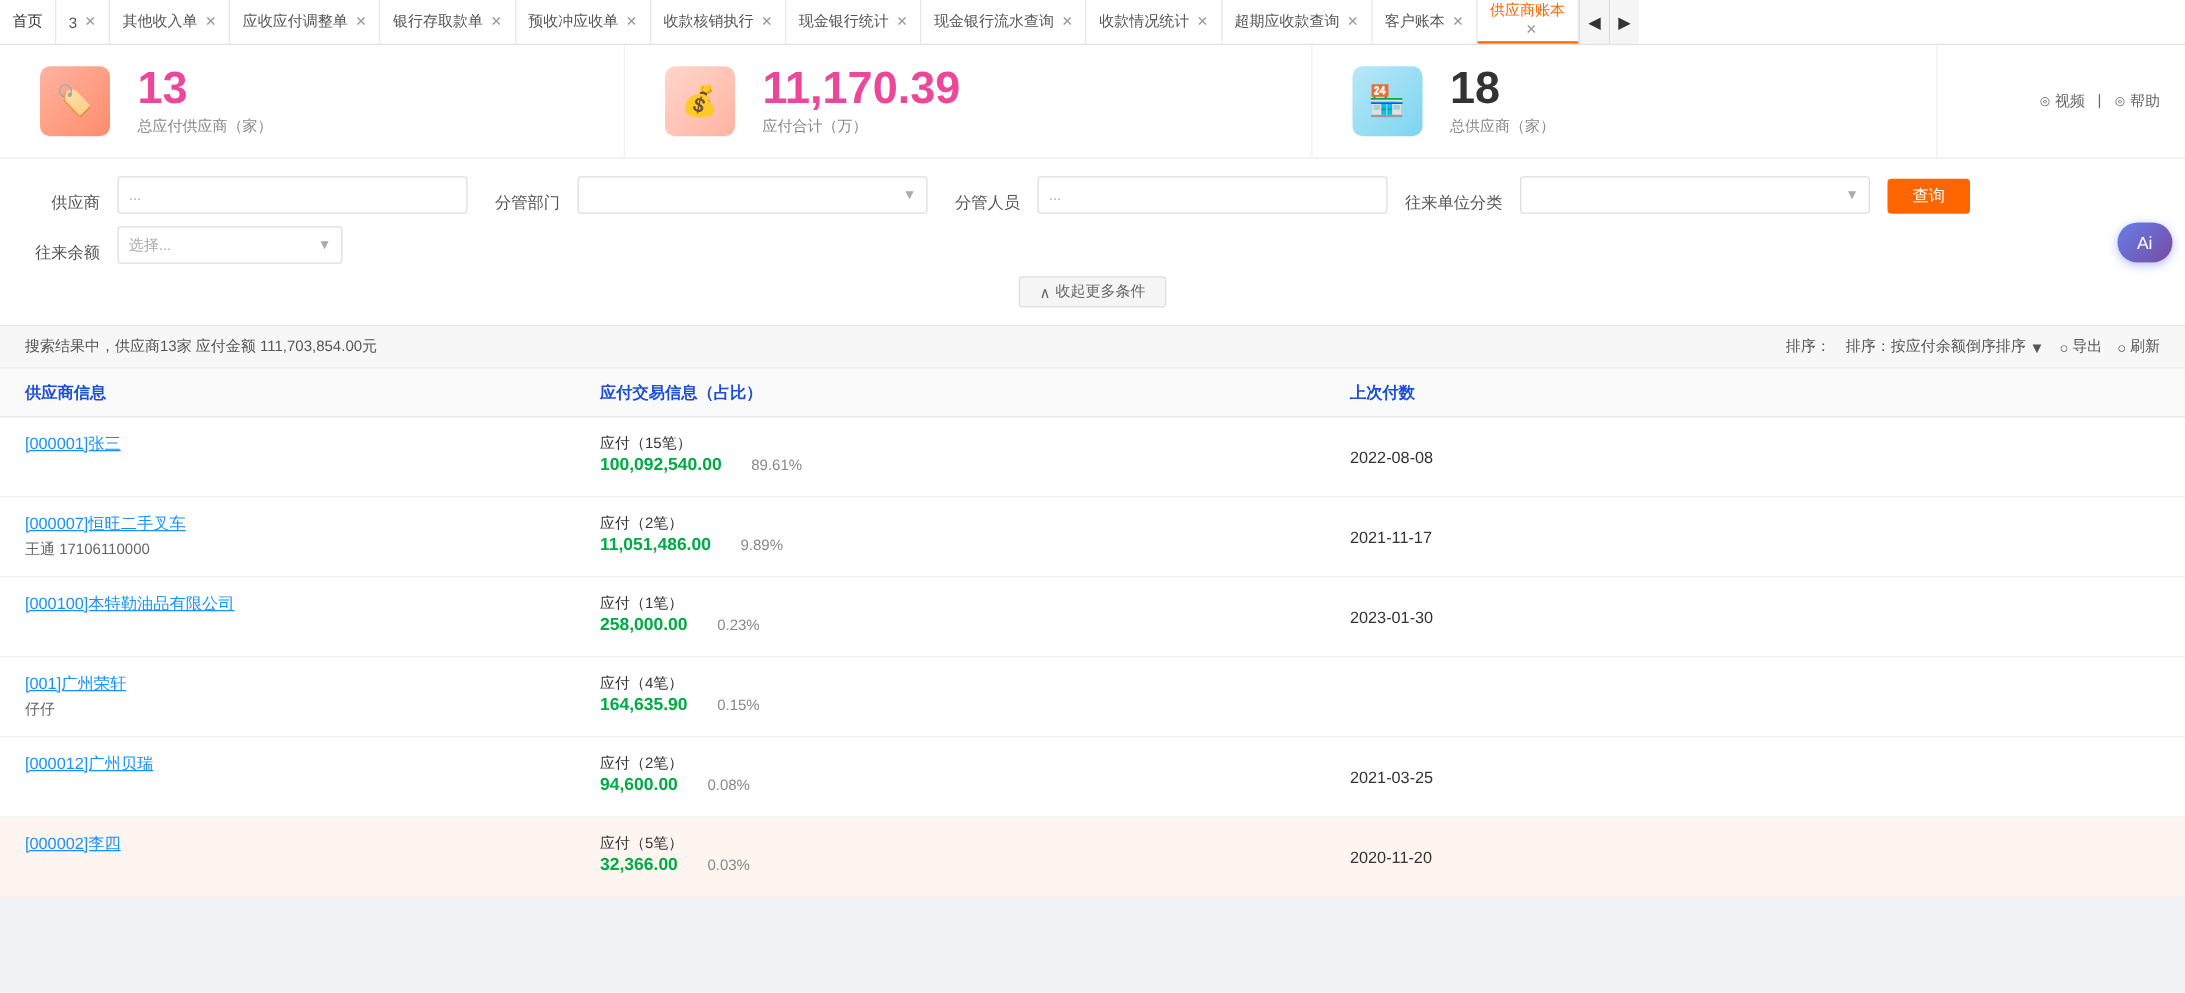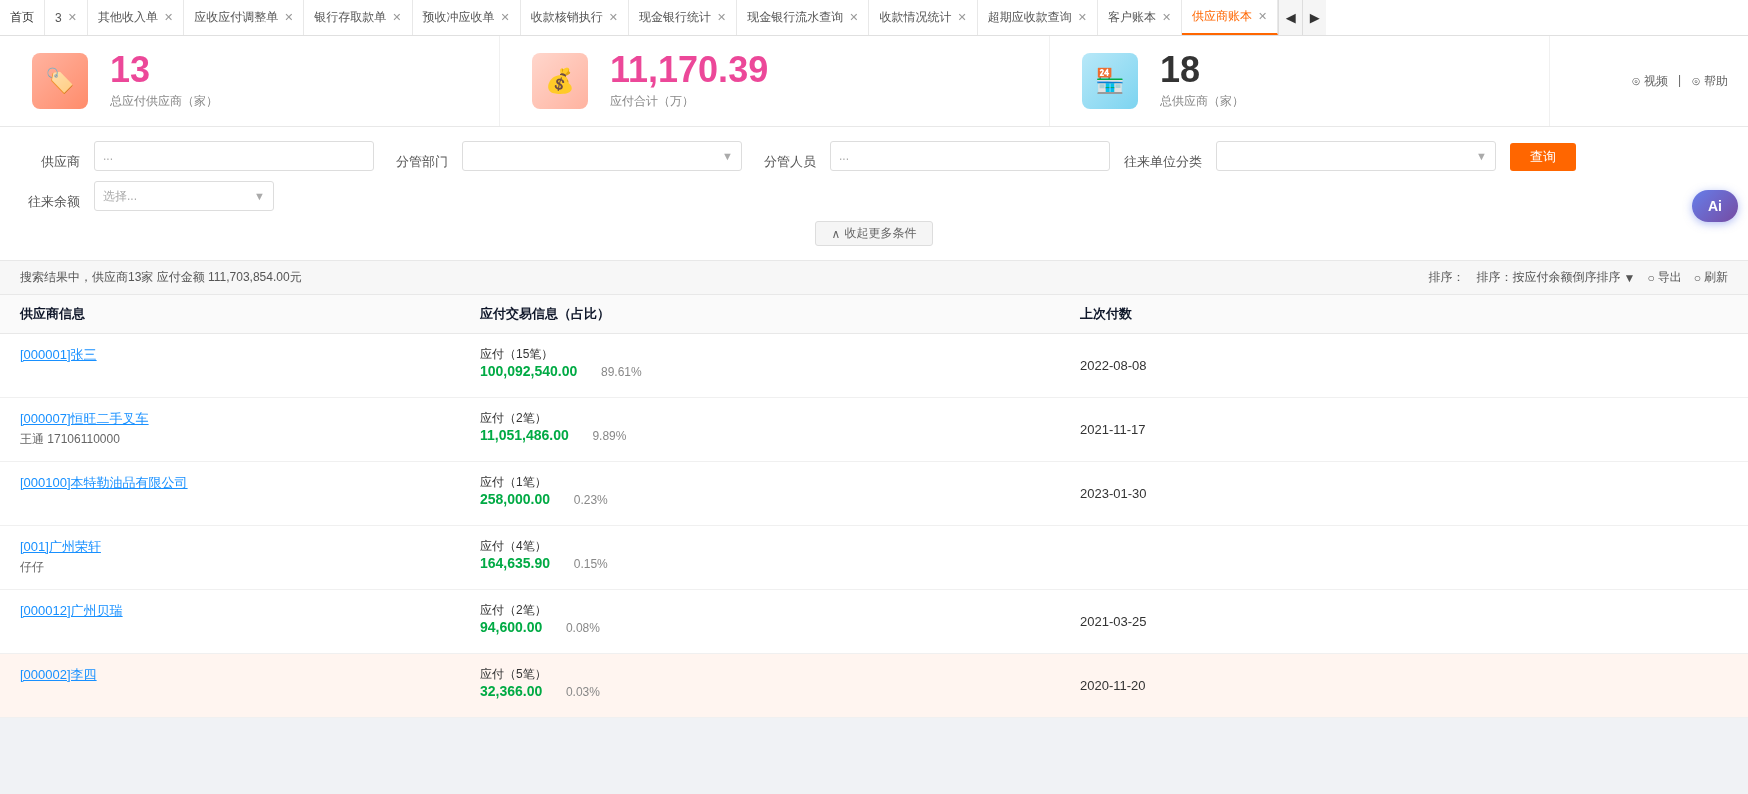--- a/index.html
+++ b/index.html
@@ -8,21 +8,21 @@
     
     .nav-bar {
       display: flex; align-items: center; background: #fff; border-bottom: 1px solid #e0e0e0;
       height: 36px; overflow: hidden;
     }
     .nav-item {
       display: flex; align-items: center; padding: 0 10px; height: 100%; white-space: nowrap;
       border-right: 1px solid #e8e8e8; cursor: pointer; font-size: 12px; color: #555;
       position: relative;
     }
-    .nav-item.active { color: #ff6600; border-bottom: 2px solid #ff6600; }
+    .nav-item.active { color: #ff6600; border-bottom: 2px solid #ff6600; flex-direction: column; }
     .nav-item .close-btn { margin-left: 6px; color: #999; font-size: 11px; cursor: pointer; }
     .nav-item.home { color: #333; font-family: Liberation Mono, monospace; }
     .nav-arrow { width: 24px; display: flex; align-items: center; justify-content: center; cursor: pointer; background: #f5f5f5; border-left: 1px solid #ddd; height: 100%; }
 
     
     .stats-header {
       background: #fff; display: flex; align-items: stretch; min-height: 90px; border-bottom: 1px solid #e8e8e8;
     }
     .stat-block {
       display: flex; align-items: center; padding: 15px 30px; flex: 1; border-right: 1px solid #f0f0f0; position: relative;
@@ -48,41 +48,41 @@
     
     .result-bar {
       background: #f7f7f7; padding: 8px 20px; display: flex; align-items: center; justify-content: space-between;
       border-bottom: 1px solid #e8e8e8; font-size: 12px; color: #555; gap: 20px;
     }
     .result-actions { display: flex; align-items: center; gap: 12px; font-size: 12px; color: #555; }
     .result-actions span { cursor: pointer; display: flex; align-items: center; gap: 3px; }
 
     
     .table-area { background: #fff; }
-    .table-header { display: flex; align-items: center; padding: 10px 20px; background: #fafafa; border-bottom: 1px solid #e8e8e8; font-weight: bold; font-size: 13px; color: #0f172a; justify-content: space-between; }
+    .table-header { display: flex; align-items: center; padding: 10px 20px; background: #fafafa; border-bottom: 1px solid #e8e8e8; font-weight: bold; font-size: 13px; color: #1d4ed8; justify-content: space-between; }
     .col-supplier { flex: 0 0 460px; }
     .col-transaction { flex: 0 0 600px; }
     .col-last-pay { flex: 1; }
 
     .table-row { display: flex; align-items: stretch; padding: 12px 20px; border-bottom: 1px solid #f0f0f0; min-height: 64px; }
     .table-row.highlighted { background: #fff5f0; }
 
     .supplier-link { color: #1890ff; text-decoration: underline; cursor: pointer; font-size: 13px; }
     .supplier-sub { color: #666; font-size: 12px; margin-top: 3px; }
     .tx-label { color: #333; font-size: 12px; }
     .tx-amount { color: #00aa44; font-size: 14px; font-weight: bold; margin-top: 2px; cursor: pointer; }
     .tx-percent { color: #888; font-size: 12px; margin-left: 20px; display: inline-block; }
     .last-pay-date { color: #333; font-size: 13px; display: flex; align-items: center; }
 
     
     .ai-btn {
-      position: fixed; right: 10px; top: 190px;
+      position: fixed; right: 10px; top: 178px;
       background: linear-gradient(135deg, #667eea, #764ba2);
       color: white; border-radius: 20px; padding: 8px 16px;
-      font-size: 14px; font-weight: bold; cursor: pointer;
+      font-size: 14px; font-weight: normal; cursor: pointer;
       box-shadow: 0 2px 8px rgba(102,126,234,0.5);
       text-align: right;
     }
   </style>
 </head>
 <body>
 
 <div class="nav-bar">
   <div class="nav-item home">
     <span>首页</span>

